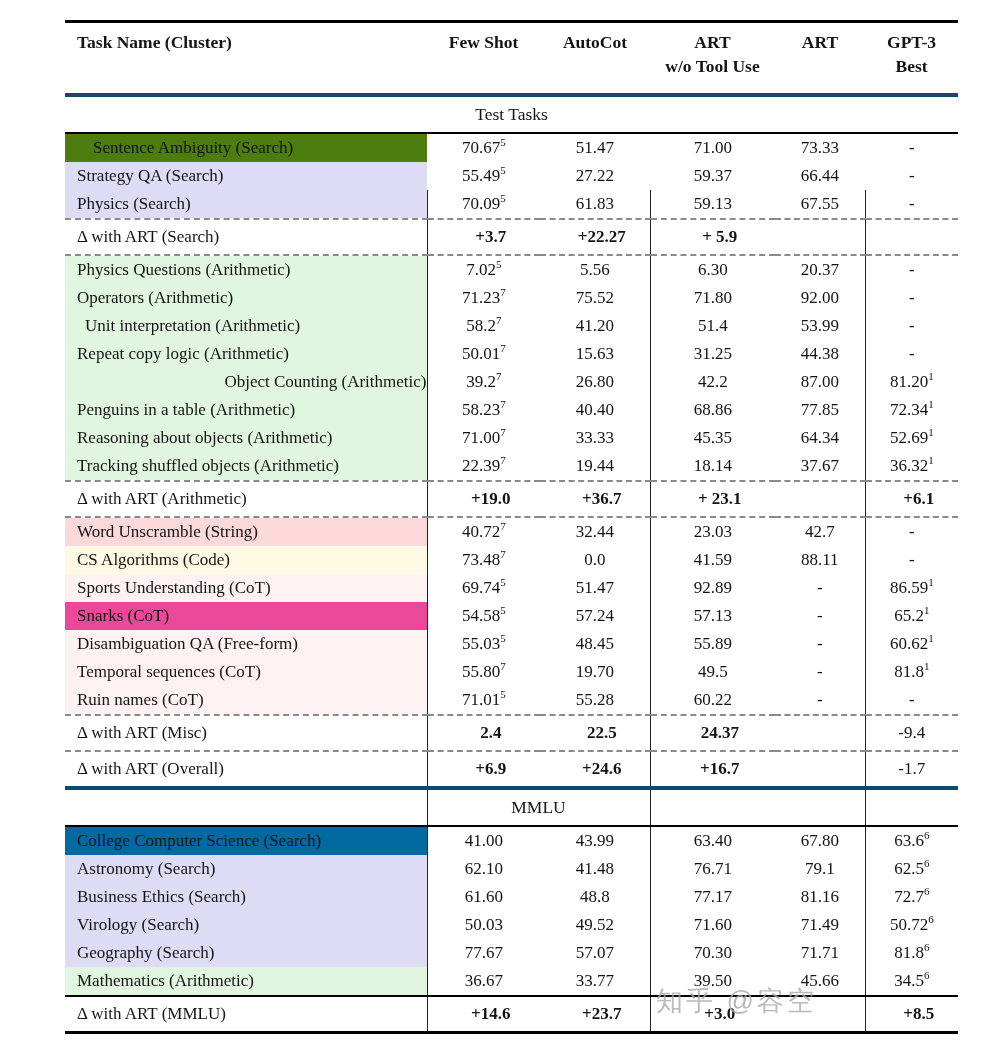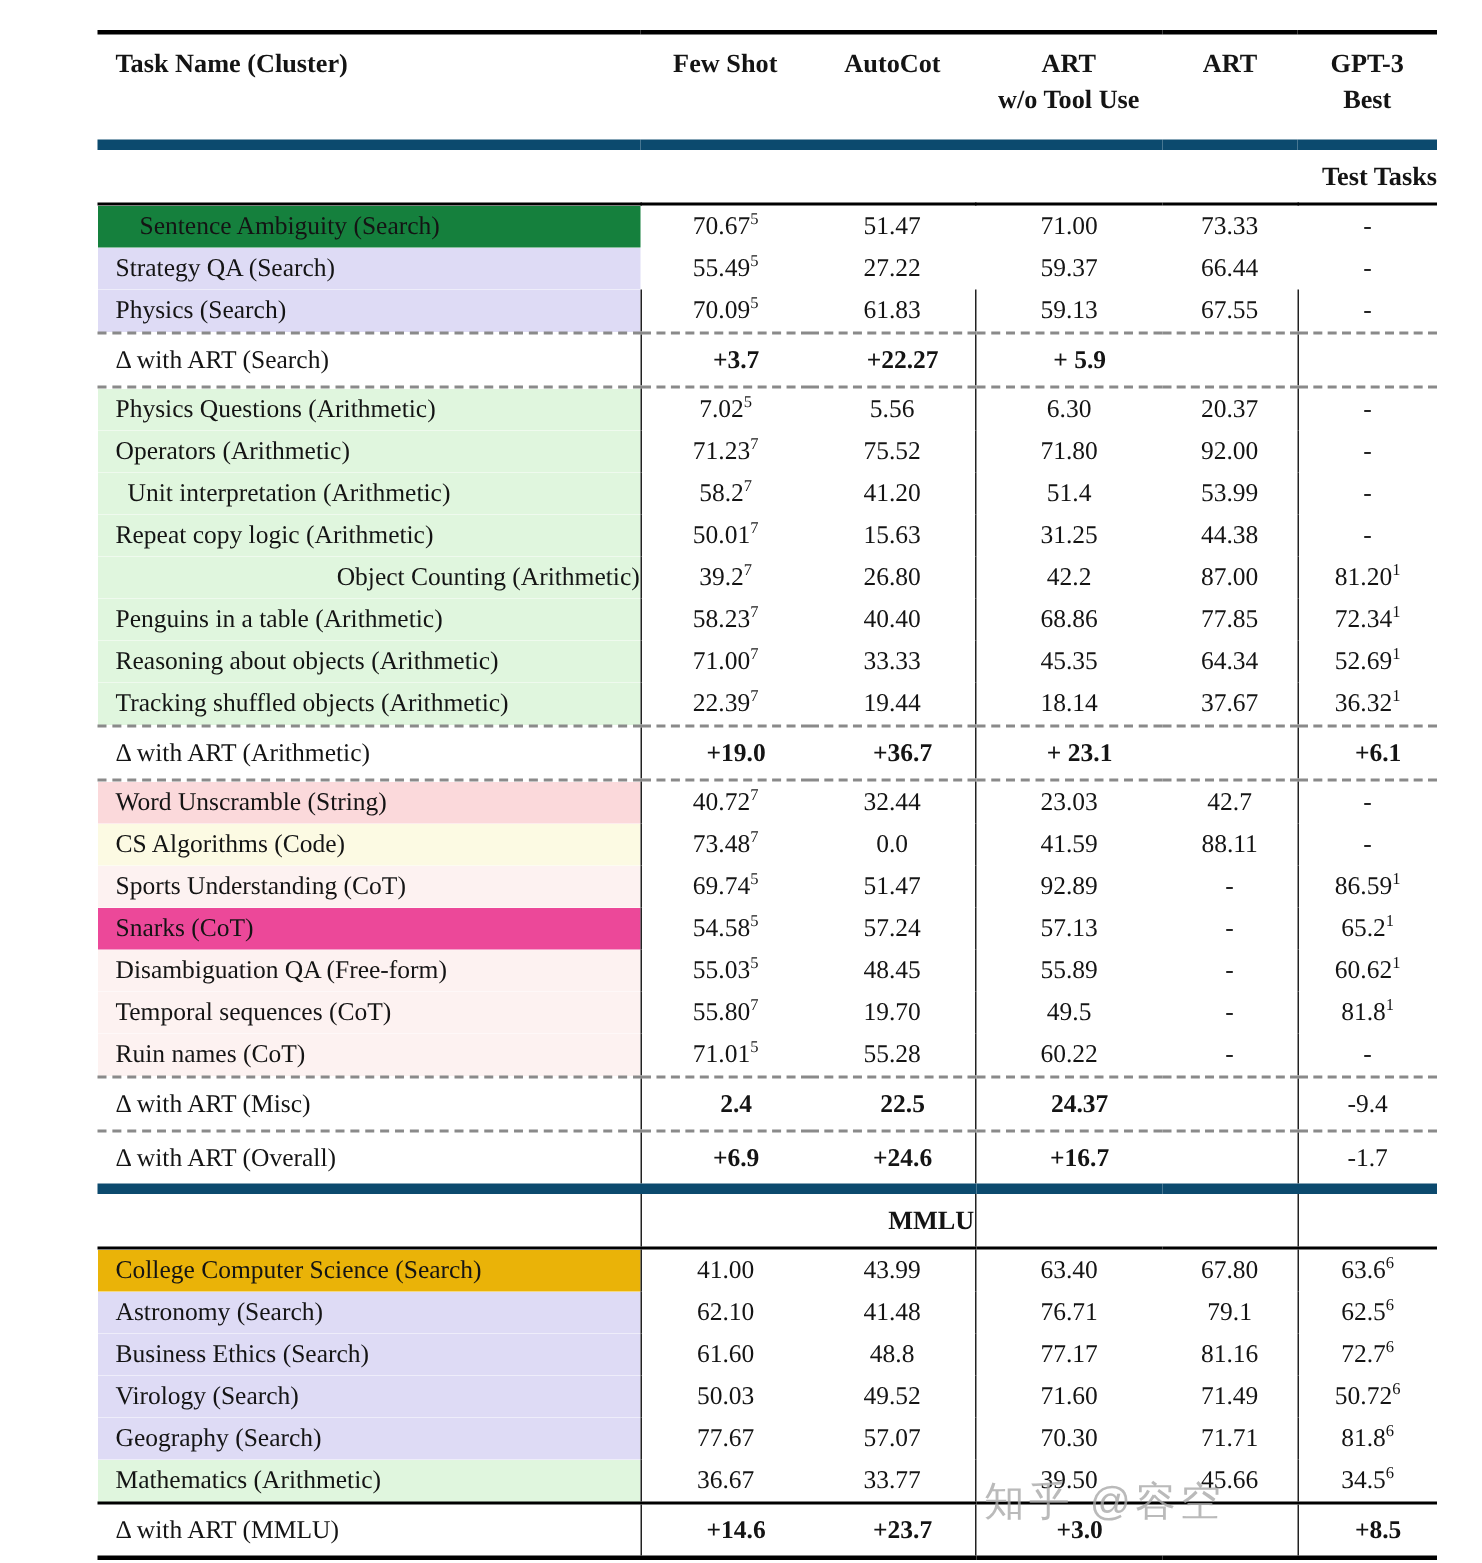--- a/index.html
+++ b/index.html
@@ -3,22 +3,22 @@
 <meta charset="utf-8">
 <style>
   html,body{margin:0;padding:0;background:#fff;}
   #page{position:relative;width:988px;height:1042px;background:#fff;overflow:hidden;
         font-family:"Liberation Serif","DejaVu Serif",serif;color:#141414;}
   table{border-collapse:collapse;table-layout:fixed;width:893px;position:absolute;left:65px;top:20px;}
   th,td{padding:0;margin:0;font-size:17px;overflow:hidden;white-space:nowrap;}
   thead th{border-top:3px solid #000;border-bottom:2px solid #737373;height:62px;
            vertical-align:top;padding-top:8px;font-size:17.5px;font-weight:bold;text-align:center;line-height:1.35;}
   thead th.first{text-align:left;padding-left:12px;}
-  tr.title-row td{border-top:7px solid #0c4a6e;border-bottom:2px solid #000;height:35px;
-                  font-weight:bold;font-size:17.5px;text-align:right;}
+  tr.title-row td{border-top:4px solid #0c4a6e;border-bottom:2px solid #000;height:35px;
+                  font-weight:normal;font-size:17.5px;text-align:center;}
   tr.task-row td{height:28px;}
   td.task{text-align:left;padding-left:12px;}
   td.val{text-align:center;}
   .vl{border-left:1px solid #222;}
   tr.novl td.vl{border-left-color:transparent;}
   tr.delta td{border-top:2px dashed #8a8a8a;border-bottom:2px dashed #8a8a8a;height:34px;}
   tr.delta.solid-bottom td{border-bottom:2px solid #000;}
   tr.delta.solid-top td{border-top:2px solid #000;}
   tr.delta.thick-bottom td{border-bottom:3px solid #000;}
   .b{font-weight:bold;padding-left:14px;}
@@ -62,21 +62,21 @@
             <div>GPT-3</div>
             <div>Best</div>
           </th>
         </tr>
       </thead>
     <tbody>
         <tr class="title-row">
           <td colspan="6">Test Tasks</td>
         </tr>
         <tr class="task-row novl">
-          <td class="task" style="background-color: #15803d; padding-left: 28px;">Sentence Ambiguity (Search)</td>
+          <td class="task" style="background-color: #4d7c0f; padding-left: 28px;">Sentence Ambiguity (Search)</td>
           <td class="val vl">70.67<sup>5</sup></td>
           <td class="val">51.47</td>
           <td class="val vl">71.00</td>
           <td class="val">73.33</td>
           <td class="val vl">-</td>
         </tr>
         <tr class="task-row novl">
           <td class="task" style="background-color: rgb(222, 219, 245);">Strategy QA (Search)</td>
           <td class="val vl">55.49<sup>5</sup></td>
           <td class="val">27.22</td>
@@ -244,21 +244,21 @@
           <td class="val b"></td>
           <td class="val vl">-1.7</td>
         </tr>
         <tr class="title-row">
           <td></td>
           <td class="vl" colspan="2">MMLU</td>
           <td class="vl" colspan="2"></td>
           <td class="vl"></td>
         </tr>
         <tr class="task-row">
-          <td class="task" style="background-color: #eab308;">College Computer Science (Search)</td>
+          <td class="task" style="background-color: #0369a1;">College Computer Science (Search)</td>
           <td class="val vl">41.00</td>
           <td class="val">43.99</td>
           <td class="val vl">63.40</td>
           <td class="val">67.80</td>
           <td class="val vl">63.6<sup>6</sup></td>
         </tr>
         <tr class="task-row">
           <td class="task" style="background-color: rgb(222, 219, 245);">Astronomy (Search)</td>
           <td class="val vl">62.10</td>
           <td class="val">41.48</td>

